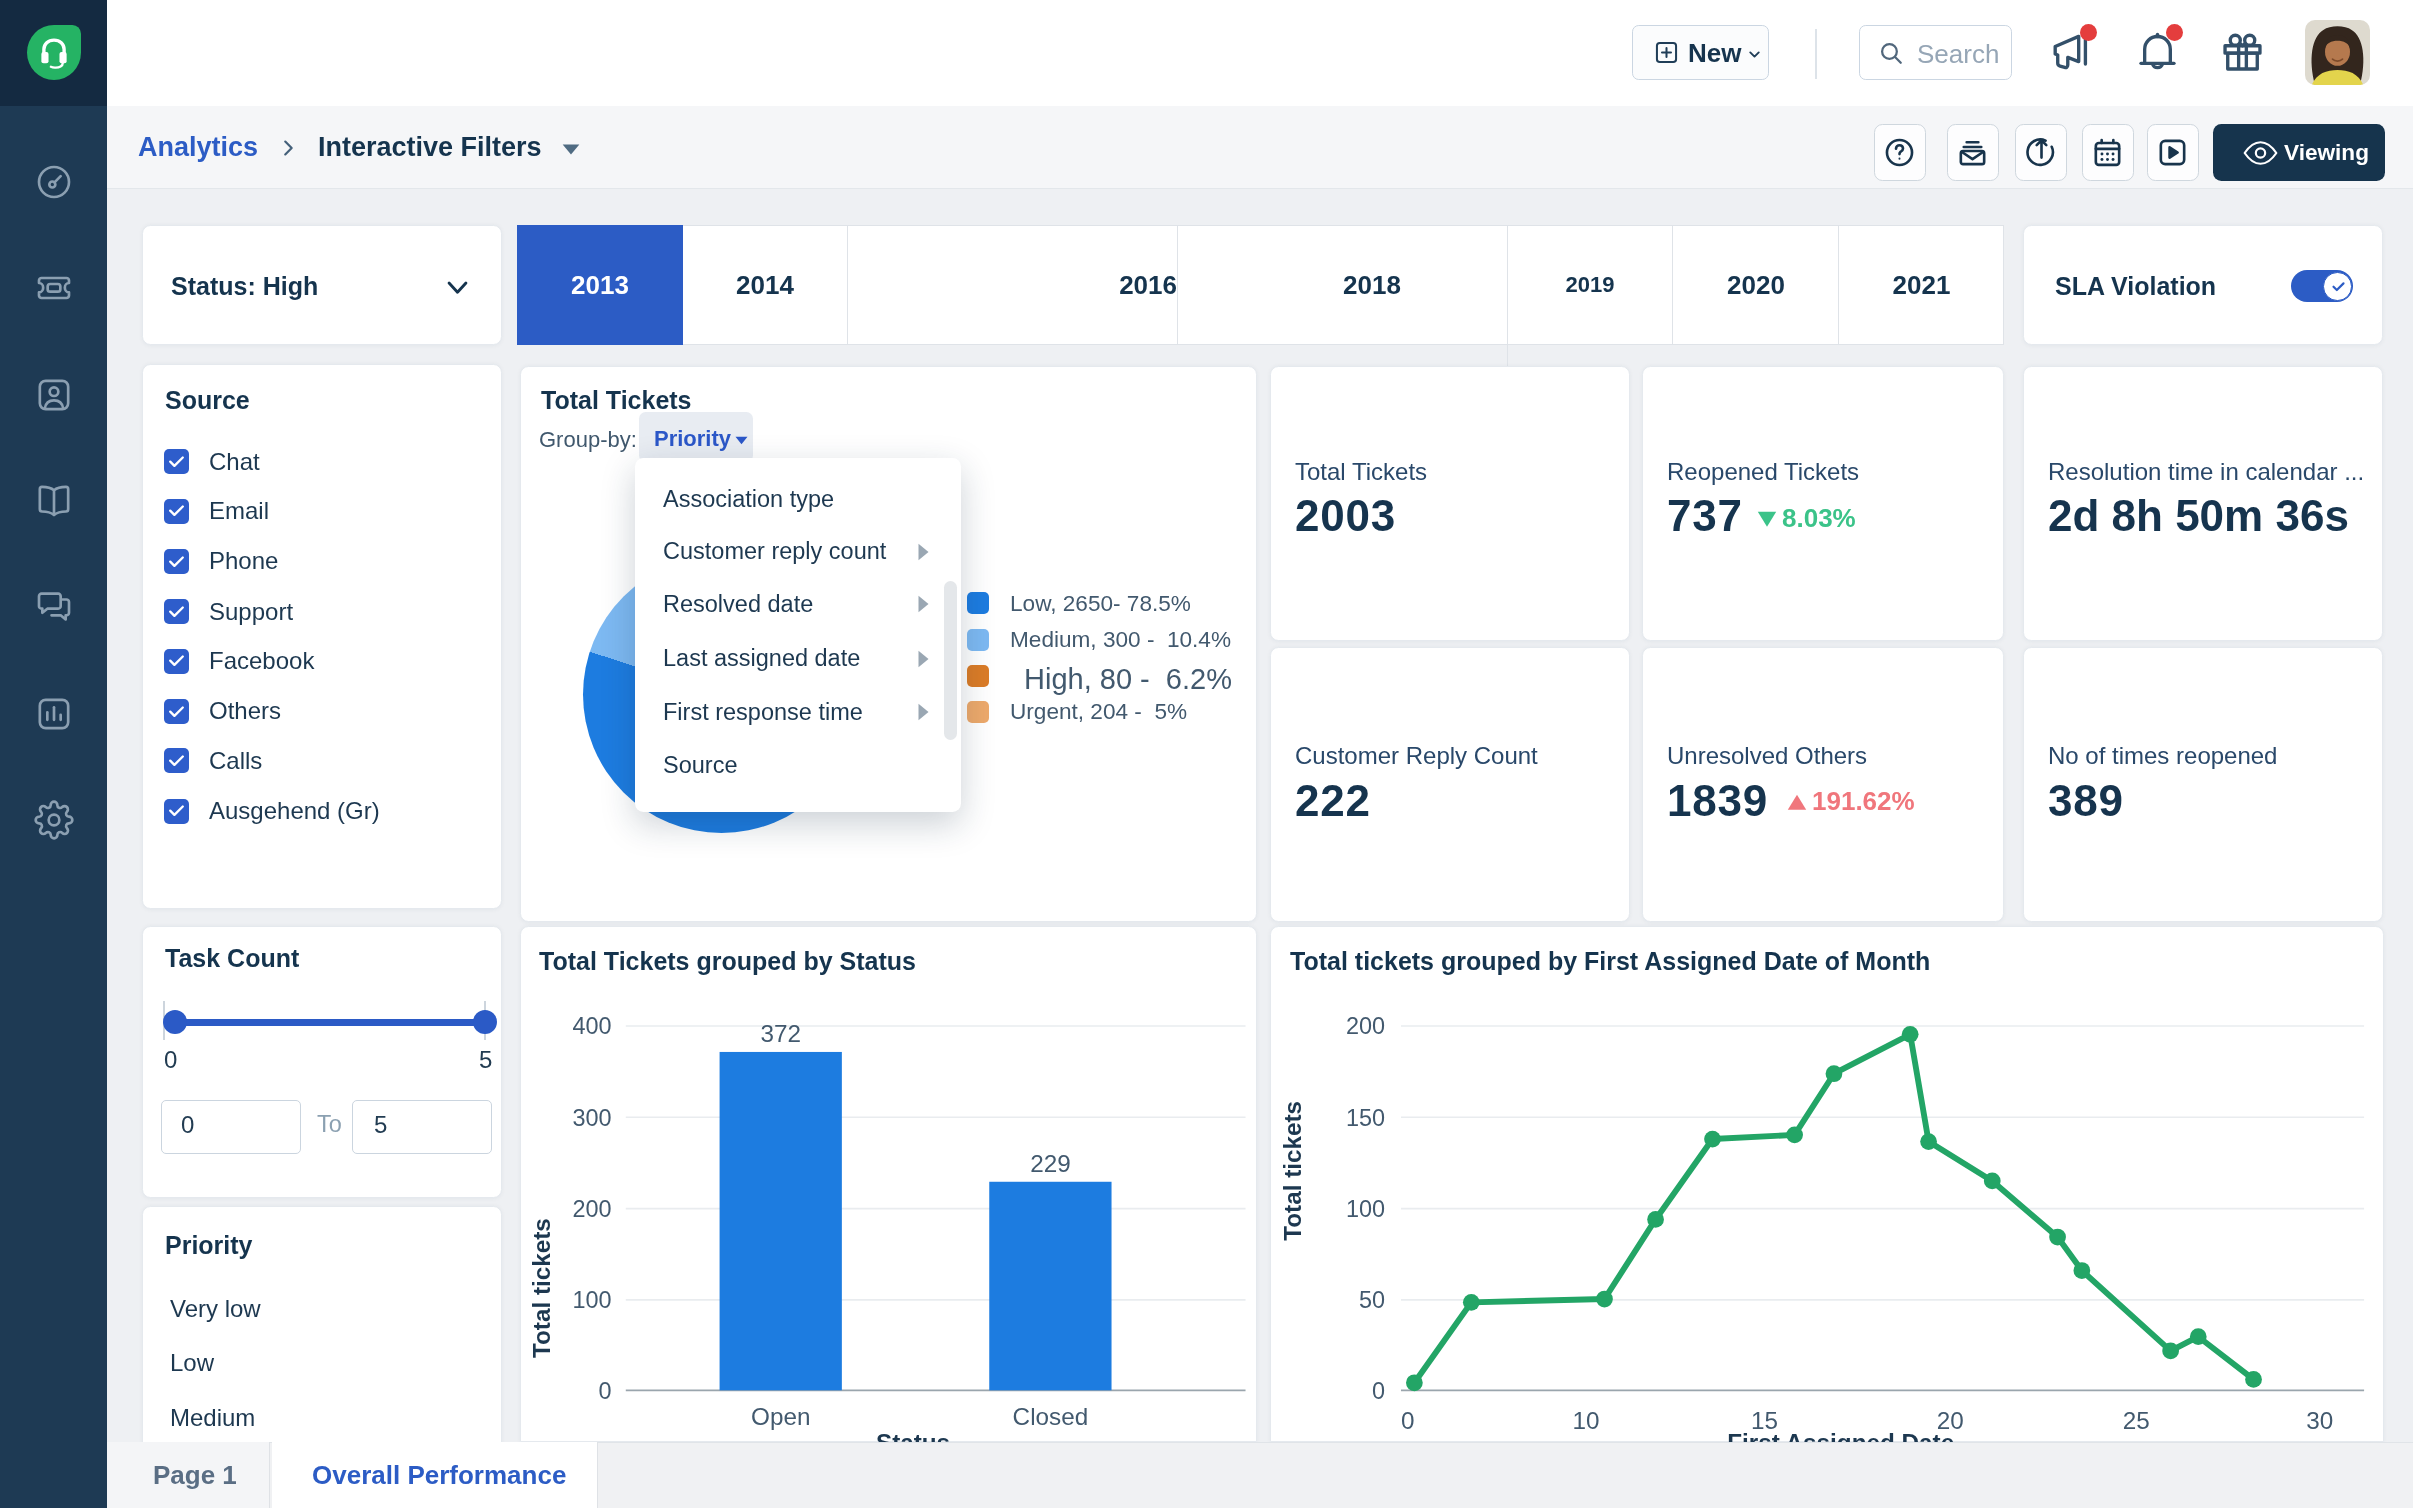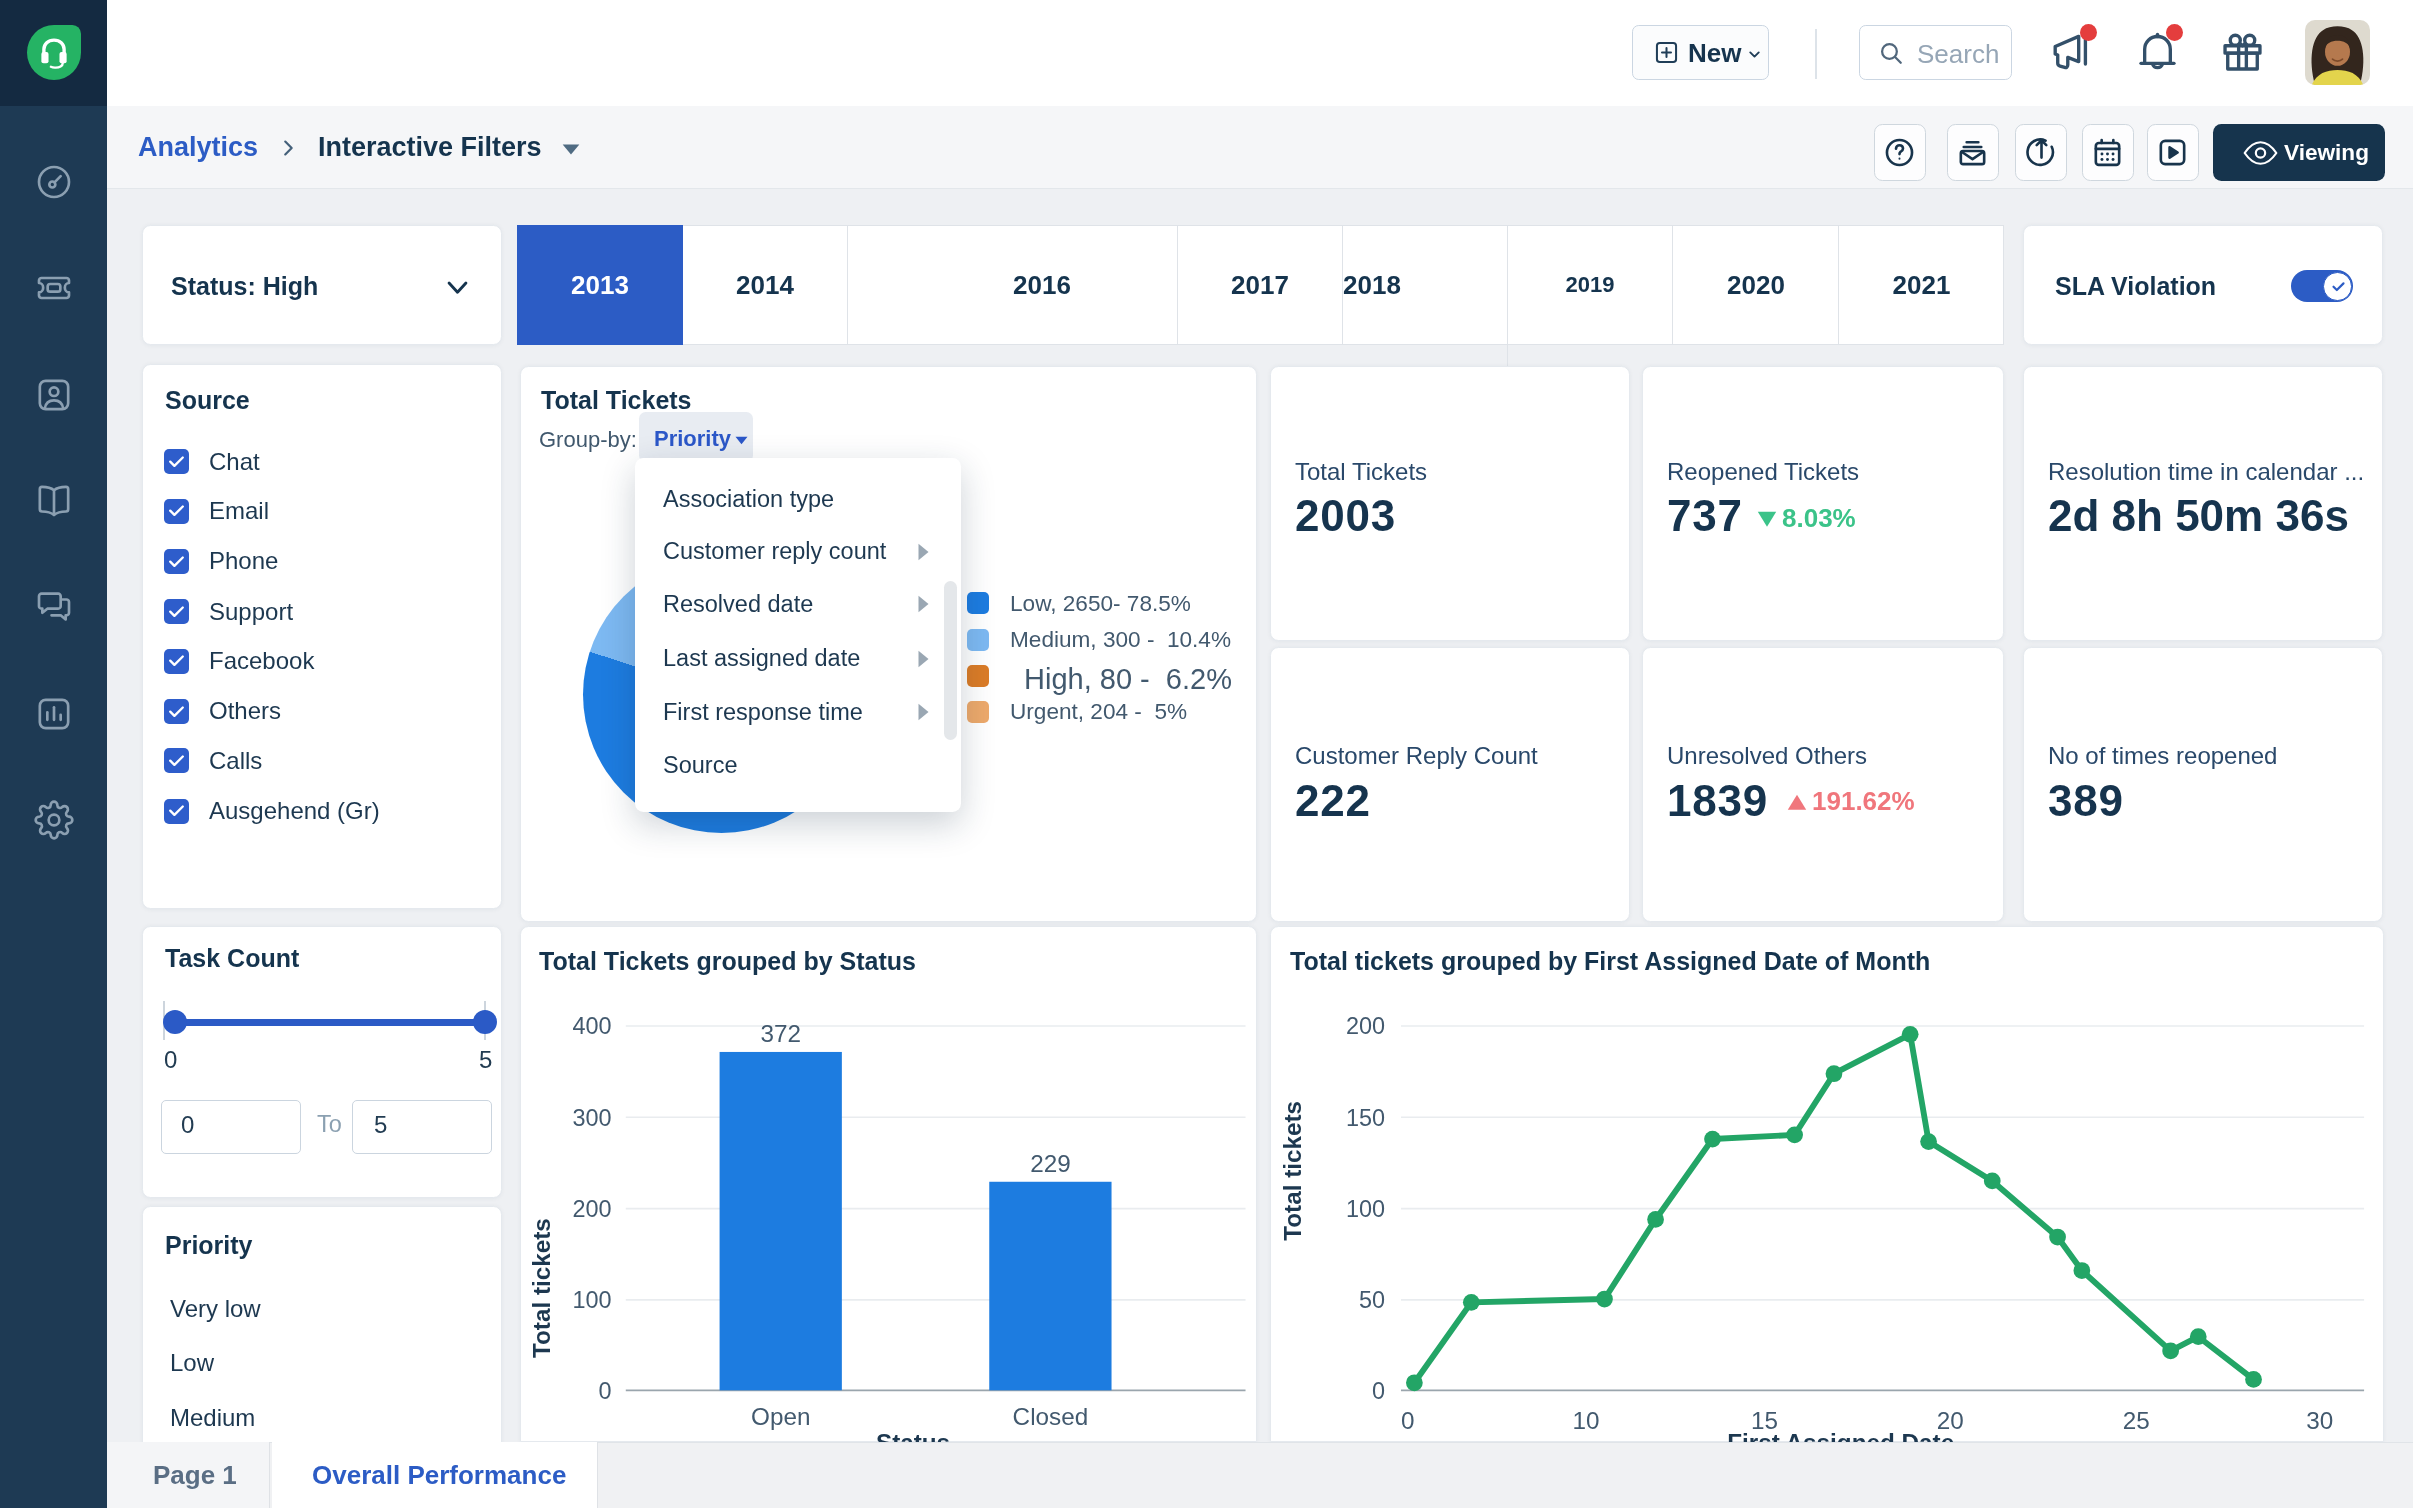--- a/index.html
+++ b/index.html
@@ -178,22 +178,21 @@
   <div class="card" style="left:142px;top:225px;width:360px;height:120px;"></div>
   <div class="abs" style="left:171px;top:272px;font-size:25px;font-weight:700;color:#15344e;">Status: High</div>
   <svg class="abs" style="left:444px;top:277px;" width="27" height="22" viewBox="0 0 32 26" fill="none" stroke="#15344e" stroke-width="3.4" stroke-linecap="round" stroke-linejoin="round">
       <path d="M6 7 L16 18 L26 7"></path>
     </svg>
 
   <div class="abs" style="left:517px;top:225px;width:1487px;height:120px;background:#fff;border:1.7px solid #dfe3e8;"></div>
   <div class="abs" style="left:517px;top:225px;width:166px;height:120px;background:#2c5cc5;"></div>
   <div class="abs" style="left:517px;top:225px;width:166px;height:120px;line-height:120px;text-align:center;font-size:26px;font-weight:700;color:#fff;">2013</div>
   <div class="abs" style="left:683px;top:225px;width:165px;height:120px;line-height:120px;text-align:center;font-size:26px;font-weight:700;color:#15344e;border-right:1.7px solid #dfe3e8;">2014</div>
-  <div class="abs" style="left:1013px;top:225px;width:165px;height:120px;line-height:120px;text-align:left;font-size:26px;font-weight:700;color:#15344e;border-right:1.7px solid #dfe3e8;">2016</div>
-  <div class="abs" style="left:1178px;top:225px;width:165px;height:120px;line-height:120px;text-align:center;font-size:26px;font-weight:700;color:#15344e;border-right:1.7px solid #dfe3e8;">2017</div>
+  <div class="abs" style="left:1013px;top:225px;width:165px;height:120px;line-height:120px;text-align:right;font-size:26px;font-weight:700;color:#15344e;border-right:1.7px solid #dfe3e8;">2016</div>
   <div class="abs" style="left:1343px;top:225px;width:165px;height:144px;line-height:120px;text-align:left;font-size:26px;font-weight:700;color:#15344e;border-right:1.7px solid #dfe3e8;">2018</div>
   <div class="abs" style="left:1508px;top:225px;width:165px;height:120px;line-height:120px;text-align:center;font-size:22px;font-weight:700;color:#15344e;border-right:1.7px solid #dfe3e8;">2019</div>
   <div class="abs" style="left:1674px;top:225px;width:165px;height:120px;line-height:120px;text-align:center;font-size:26px;font-weight:700;color:#15344e;border-right:1.7px solid #dfe3e8;">2020</div>
   <div class="abs" style="left:1839px;top:225px;width:165px;height:120px;line-height:120px;text-align:center;font-size:26px;font-weight:700;color:#15344e;">2021</div>
 
   <div class="card" style="left:2023px;top:225px;width:360px;height:120px;"></div>
   <div class="abs" style="left:2055px;top:272px;font-size:25px;font-weight:700;color:#15344e;">SLA Violation</div>
   <div class="abs" style="left:2291px;top:270px;width:62px;height:32px;border-radius:16px;background:#2c5cc5;"></div>
   <div class="abs" style="left:2323px;top:272px;width:28.5px;height:28.5px;border-radius:50%;background:#fff;border:1.7px solid #2c5cc5;"></div>
   <svg class="abs" style="left:2331px;top:280px;" width="15" height="13.4" viewBox="0 0 18 16" fill="none" stroke="#2c5cc5" stroke-width="2.6" stroke-linecap="round" stroke-linejoin="round">

